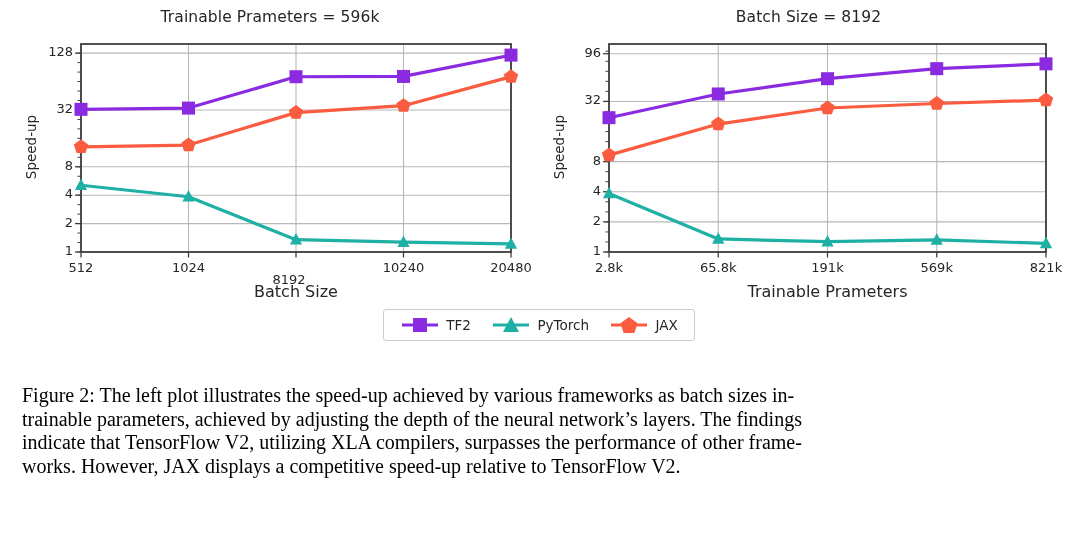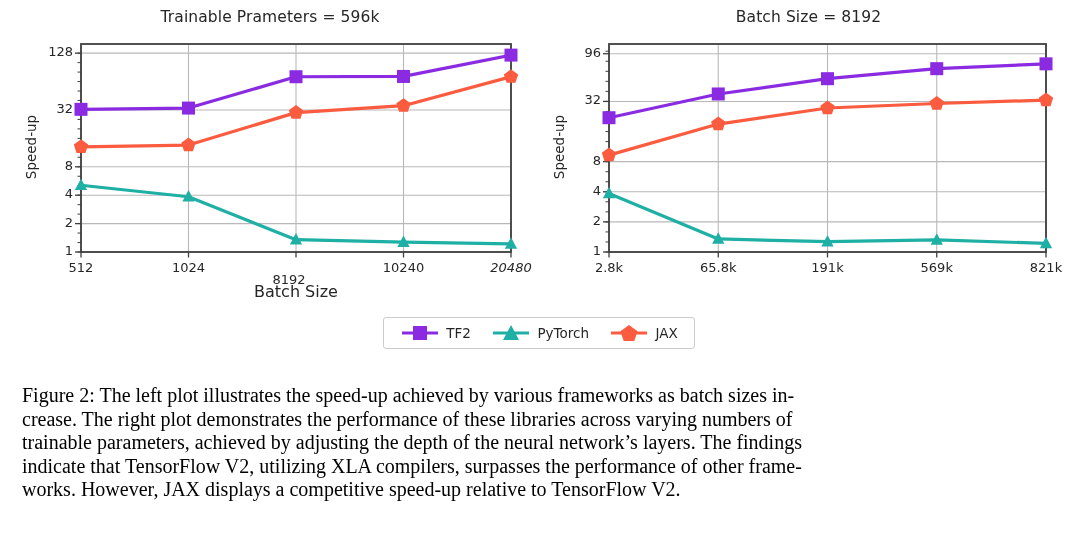--- a/index.html
+++ b/index.html
@@ -40,21 +40,21 @@
   }
   .tick-lbl {
     position: absolute; font-size: 13px; color: #262626; white-space: nowrap;
   }
   .tick-lbl.y { text-align: right; }
   .tick-lbl.x { text-align: center; }
 
   
   #legend {
     position: absolute;
-    left: 383px; top: 317px;
+    left: 383px; top: 309px;
     width: 312px; height: 32px;
     border: 1px solid #cccccc;
     border-radius: 3px;
     background: #ffffff;
     display: flex; align-items: center;
     justify-content: space-around;
     padding: 0 6px;
   }
   .legend-entry { display: flex; align-items: center; gap: 6px; }
   .legend-entry .lbl { font-size: 13.5px; color: #262626; white-space: nowrap; }
@@ -157,26 +157,27 @@
     <div class="tick-lbl y" style="left: 15px; width: 58px; top: 243px;">1</div>
         <div class="tick-lbl y" style="left: 15px; width: 58px; top: 214.592px;">2</div>
         <div class="tick-lbl y" style="left: 15px; width: 58px; top: 186.184px;">4</div>
         <div class="tick-lbl y" style="left: 15px; width: 58px; top: 157.777px;">8</div>
         <div class="tick-lbl y" style="left: 15px; width: 58px; top: 100.961px;">32</div>
         <div class="tick-lbl y" style="left: 15px; width: 58px; top: 44.1453px;">128</div>
         <div class="tick-lbl x" style="left: 36px; width: 90px; top: 260px;">512</div>
         <div class="tick-lbl x" style="left: 143.5px; width: 90px; top: 260px;">1024</div>
         <div class="tick-lbl x" style="left: 244px; width: 90px; top: 260px; margin-top: 12px;">8192</div>
         <div class="tick-lbl x" style="left: 358.5px; width: 90px; top: 260px;">10240</div>
-        <div class="tick-lbl x" style="left: 466px; width: 90px; top: 260px; font-style: italic;">20480</div>
+        <div class="tick-lbl x" style="left: 466px; width: 90px; top: 260px;">20480</div>
       </div>
 
     <div class="plot-panel" id="panel-right">
       <div class="plot-title">Batch Size = 8192</div>
       <div class="ylabel" id="ylab-right" style="width: 208px; left: -85px; top: 139px; text-align: center;">Speed-up</div>
+      <div class="xlabel" id="xlab-right" style="left: 69px; width: 437px; top: 282px;">Trainable Prameters</div>
       <svg class="axes-svg" id="svg-right" width="537" height="300">
           <line x1="69" y1="252" x2="506" y2="252" stroke="#b8b8b8" stroke-width="1.1"></line>
           <line x1="69" y1="221.8851462722967" x2="506" y2="221.8851462722967" stroke="#b8b8b8" stroke-width="1.1"></line>
           <line x1="69" y1="191.77029254459342" x2="506" y2="191.77029254459342" stroke="#b8b8b8" stroke-width="1.1"></line>
           <line x1="69" y1="161.65543881689013" x2="506" y2="161.65543881689013" stroke="#b8b8b8" stroke-width="1.1"></line>
           <line x1="69" y1="101.42573136148357" x2="506" y2="101.42573136148357" stroke="#b8b8b8" stroke-width="1.1"></line>
           <line x1="69" y1="53.694817488371115" x2="506" y2="53.694817488371115" stroke="#b8b8b8" stroke-width="1.1"></line>
           <line x1="69" y1="44" x2="69" y2="252" stroke="#b8b8b8" stroke-width="1.1"></line>
           <line x1="178.25" y1="44" x2="178.25" y2="252" stroke="#b8b8b8" stroke-width="1.1"></line>
           <line x1="287.5" y1="44" x2="287.5" y2="252" stroke="#b8b8b8" stroke-width="1.1"></line>
@@ -274,19 +275,18 @@
           <polygon points="20,1 28.6,7.2 25.3,17 14.7,17 11.4,7.2" fill="#FB5B3E"></polygon>
         </svg>
         <span class="lbl">JAX</span>
       </div>
     </div>
 
   </div>
 
   <div id="caption">
       <span class="ln">Figure 2:  The left plot illustrates the speed-up achieved by various frameworks as batch sizes in-</span>
-      <span class="ln">crease.  The right plot demonstrates the performance of these libraries across varying numbers of</span>
       <span class="ln">trainable parameters, achieved by adjusting the depth of the neural network’s layers. The findings</span>
       <span class="ln">indicate that TensorFlow V2, utilizing XLA compilers, surpasses the performance of other frame-</span>
       <span class="ln">works. However, JAX displays a competitive speed-up relative to TensorFlow V2.</span>
     </div>
 
 </div>
 
 </body></html>

